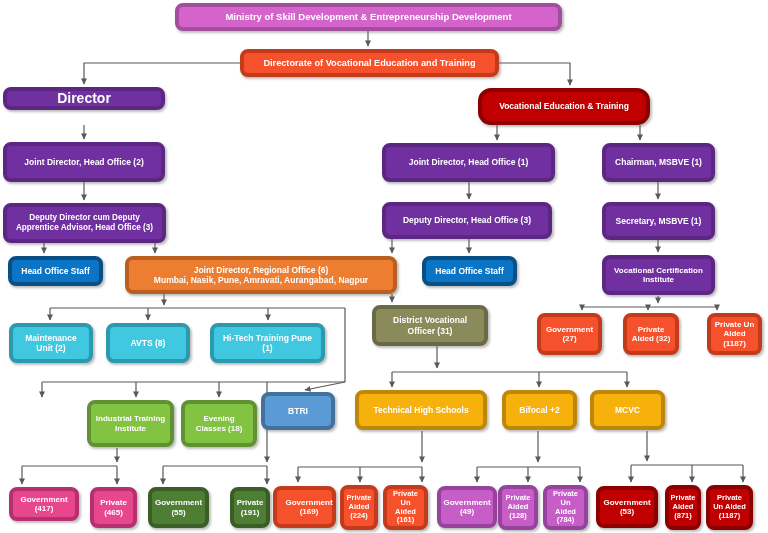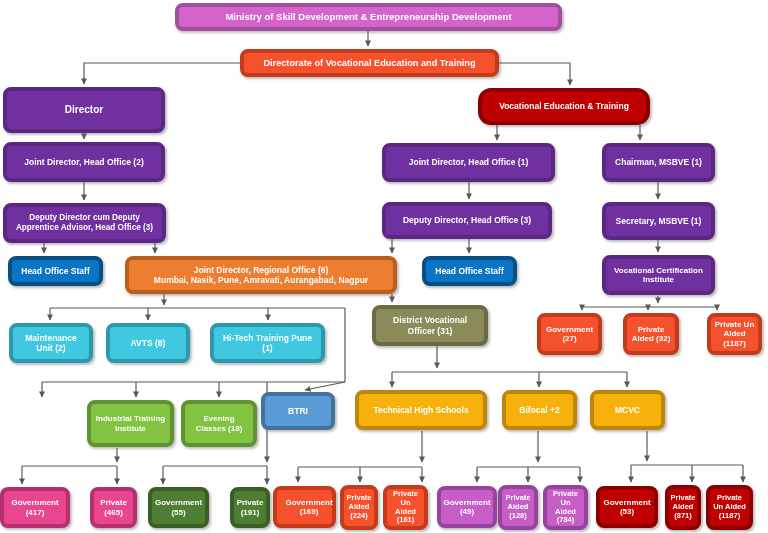--- a/index.html
+++ b/index.html
@@ -77,21 +77,21 @@
       <polyline points="582,307 582,310" fill="none" stroke="#595959" stroke-width="1.2" marker-end="url(#arw)"></polyline>
       <polyline points="648,307 648,310" fill="none" stroke="#595959" stroke-width="1.2" marker-end="url(#arw)"></polyline>
       <polyline points="717,307 717,310" fill="none" stroke="#595959" stroke-width="1.2" marker-end="url(#arw)"></polyline>
       <polyline points="117,448 117,462" fill="none" stroke="#595959" stroke-width="1.2" marker-end="url(#arw)"></polyline>
       <polyline points="22,466 117,466" fill="none" stroke="#595959" stroke-width="1.2"></polyline>
       <polyline points="22,466 22,484" fill="none" stroke="#595959" stroke-width="1.2" marker-end="url(#arw)"></polyline>
       <polyline points="117,466 117,484" fill="none" stroke="#595959" stroke-width="1.2" marker-end="url(#arw)"></polyline>
     </svg>
     <div class="node" style="left: 175px; top: 3px; width: 387px; height: 28px; background: rgb(212, 100, 204); border-color: rgb(161, 78, 156); font-size: 9.5px;">Ministry of Skill Development &amp; Entrepreneurship Development</div>
     <div class="node" style="left: 240px; top: 49px; width: 259px; height: 28px; background: rgb(244, 81, 44); border-color: rgb(196, 59, 28); font-size: 9.2px;">Directorate of Vocational Education and Training</div>
-    <div class="node" style="left: 3px; top: 87px; width: 162px; height: 46px; background: rgb(112, 48, 160); border-color: rgb(91, 39, 130); font-size: 10px;">Director</div>
+    <div class="node" style="left: 3px; top: 87px; width: 162px; height: 23px; background: rgb(112, 48, 160); border-color: rgb(91, 39, 130); font-size: 14px;">Director</div>
     <div class="node" style="left: 478px; top: 88px; width: 172px; height: 37px; background: rgb(192, 0, 0); border-color: rgb(140, 0, 0); font-size: 8.5px; border-radius: 13px;">Vocational Education &amp; Training</div>
     <div class="node" style="left: 3px; top: 142px; width: 162px; height: 40px; background: rgb(112, 48, 160); border-color: rgb(91, 39, 130); font-size: 8.5px;">Joint Director, Head Office (2)</div>
     <div class="node" style="left: 3px; top: 203px; width: 163px; height: 40px; background: rgb(112, 48, 160); border-color: rgb(91, 39, 130); font-size: 8.2px;">Deputy Director cum Deputy Apprentice Advisor, Head Office (3)</div>
     <div class="node" style="left: 8px; top: 256px; width: 95px; height: 30px; background: rgb(11, 116, 196); border-color: rgb(8, 79, 134); font-size: 8.5px;">Head Office Staff</div>
     <div class="node" style="left: 125px; top: 256px; width: 272px; height: 38px; background: rgb(237, 125, 49); border-color: rgb(186, 95, 31); font-size: 8.5px;">Joint Director, Regional Office (6)
 Mumbai, Nasik, Pune, Amravati, Aurangabad, Nagpur</div>
     <div class="node" style="left: 382px; top: 143px; width: 173px; height: 39px; background: rgb(112, 48, 160); border-color: rgb(91, 39, 130); font-size: 8.5px;">Joint Director, Head Office (1)</div>
     <div class="node" style="left: 382px; top: 202px; width: 170px; height: 37px; background: rgb(112, 48, 160); border-color: rgb(91, 39, 130); font-size: 8.5px;">Deputy Director, Head Office (3)</div>
     <div class="node" style="left: 422px; top: 256px; width: 95px; height: 30px; background: rgb(11, 116, 196); border-color: rgb(8, 79, 134); font-size: 8.5px;">Head Office Staff</div>
     <div class="node" style="left: 602px; top: 143px; width: 113px; height: 39px; background: rgb(112, 48, 160); border-color: rgb(91, 39, 130); font-size: 8.5px;">Chairman, MSBVE (1)</div>
@@ -103,21 +103,21 @@
     <div class="node" style="left: 210px; top: 323px; width: 115px; height: 40px; background: rgb(63, 200, 224); border-color: rgb(44, 153, 174); font-size: 8.5px; text-align: center;">Hi-Tech Training Pune (1)</div>
     <div class="node" style="left: 537px; top: 313px; width: 65px; height: 42px; background: rgb(244, 81, 44); border-color: rgb(196, 59, 28); font-size: 8px;">Government (27)</div>
     <div class="node" style="left: 623px; top: 313px; width: 56px; height: 42px; background: rgb(244, 81, 44); border-color: rgb(196, 59, 28); font-size: 8px;">Private Aided (32)</div>
     <div class="node" style="left: 707px; top: 313px; width: 55px; height: 42px; background: rgb(244, 81, 44); border-color: rgb(196, 59, 28); font-size: 8px;">Private Un Aided (1187)</div>
     <div class="node" style="left: 87px; top: 400px; width: 87px; height: 47px; background: rgb(130, 195, 66); border-color: rgb(97, 146, 49); font-size: 8px;">Industrial Training Institute</div>
     <div class="node" style="left: 181px; top: 400px; width: 76px; height: 47px; background: rgb(130, 195, 66); border-color: rgb(97, 146, 49); font-size: 8px;">Evening Classes (18)</div>
     <div class="node" style="left: 261px; top: 392px; width: 74px; height: 38px; background: rgb(91, 155, 213); border-color: rgb(65, 113, 156); font-size: 8.5px;">BTRI</div>
     <div class="node" style="left: 355px; top: 390px; width: 132px; height: 40px; background: rgb(247, 177, 13); border-color: rgb(189, 135, 11); font-size: 8.5px;">Technical High Schools</div>
     <div class="node" style="left: 502px; top: 390px; width: 75px; height: 40px; background: rgb(247, 177, 13); border-color: rgb(189, 135, 11); font-size: 8.5px;">Bifocal +2</div>
     <div class="node" style="left: 590px; top: 390px; width: 75px; height: 40px; background: rgb(247, 177, 13); border-color: rgb(189, 135, 11); font-size: 8.5px;">MCVC</div>
-    <div class="node" style="left: 0; top: 487px; width: 70px; height: 41px; background: rgb(232, 70, 143); border-color: rgb(181, 48, 108); font-size: 8px;">Government (417)</div>
+    <div class="node" style="left: 9px; top: 487px; width: 70px; height: 34px; background: rgb(232, 70, 143); border-color: rgb(181, 48, 108); font-size: 8px;">Government (417)</div>
     <div class="node" style="left: 90px; top: 487px; width: 47px; height: 41px; background: rgb(232, 70, 143); border-color: rgb(181, 48, 108); font-size: 8px;">Private (465)</div>
     <div class="node" style="left: 148px; top: 487px; width: 61px; height: 41px; background: rgb(78, 126, 51); border-color: rgb(58, 94, 38); font-size: 8px;">Government (55)</div>
     <div class="node" style="left: 230px; top: 487px; width: 40px; height: 41px; background: rgb(78, 126, 51); border-color: rgb(58, 94, 38); font-size: 8px;">Private (191)</div>
     <div class="node" style="left: 273px; top: 486px; width: 63px; height: 42px; background: rgb(244, 81, 44); border-color: rgb(196, 59, 28); font-size: 8px; padding-left: 12px;">Government (169)</div>
     <div class="node" style="left: 340px; top: 485px; width: 38px; height: 45px; background: rgb(244, 81, 44); border-color: rgb(196, 59, 28); font-size: 7.5px;">Private Aided (224)</div>
     <div class="node" style="left: 383px; top: 485px; width: 45px; height: 45px; background: rgb(244, 81, 44); border-color: rgb(196, 59, 28); font-size: 7.5px;">Private Un Aided (161)</div>
     <div class="node" style="left: 437px; top: 486px; width: 60px; height: 42px; background: rgb(199, 94, 199); border-color: rgb(150, 67, 158); font-size: 8px;">Government (49)</div>
     <div class="node" style="left: 498px; top: 485px; width: 40px; height: 45px; background: rgb(199, 94, 199); border-color: rgb(150, 67, 158); font-size: 7.5px;">Private Aided (128)</div>
     <div class="node" style="left: 543px; top: 485px; width: 45px; height: 45px; background: rgb(199, 94, 199); border-color: rgb(150, 67, 158); font-size: 7.5px;">Private Un Aided (784)</div>
     <div class="node" style="left: 596px; top: 486px; width: 62px; height: 42px; background: rgb(192, 0, 0); border-color: rgb(140, 0, 0); font-size: 8px;">Government (53)</div>

